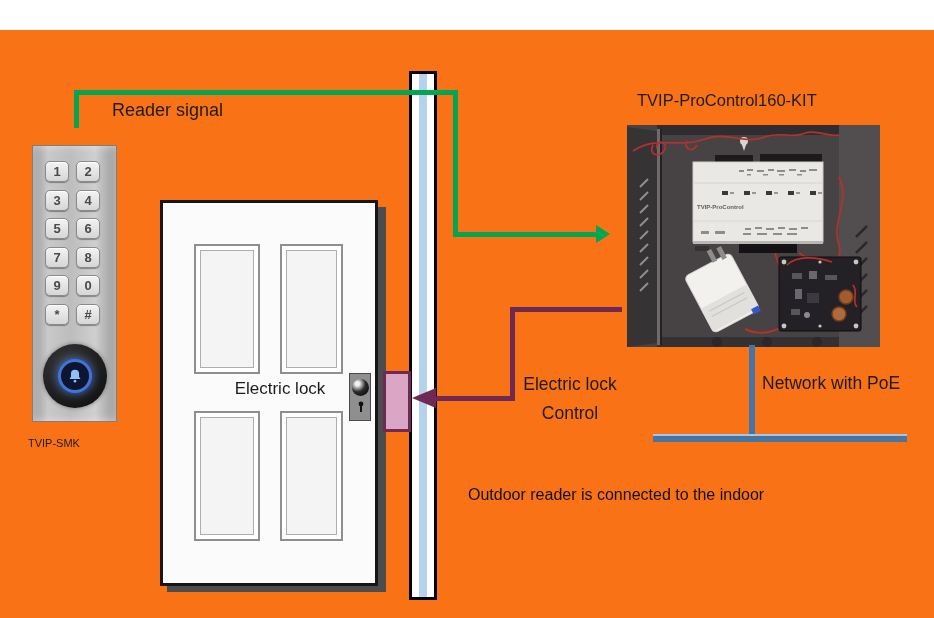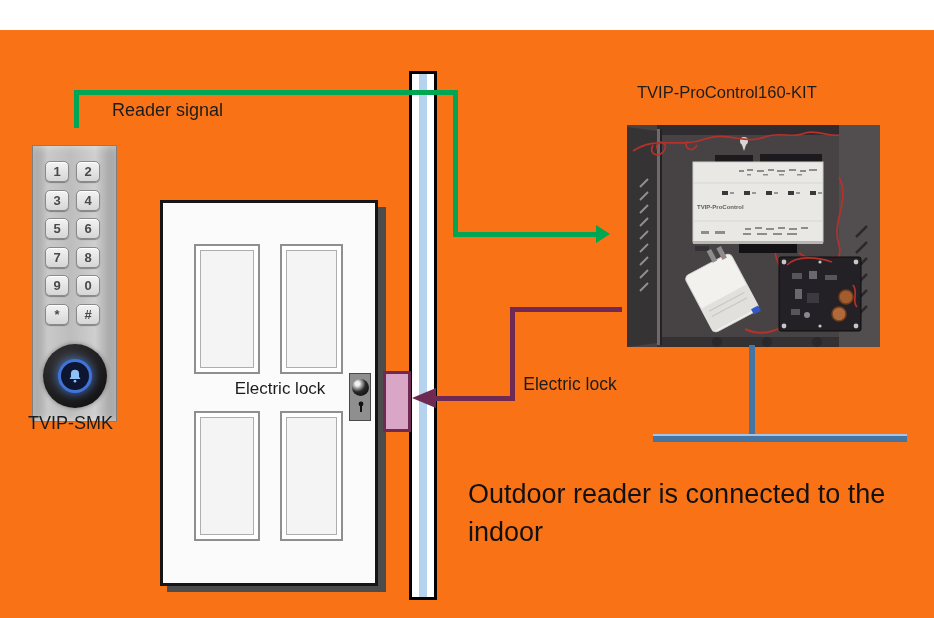--- a/index.html
+++ b/index.html
@@ -6,22 +6,22 @@
   html,body { background:#ffffff; }
   #canvas {
     position:relative; width:934px; height:604px; background:#f97316;
     font-family:"Liberation Sans", sans-serif; color:#1a1a1a; overflow:hidden;margin-top:30px;
   }
   .abs { position:absolute; }
 
   
   .lbl { position:absolute; white-space:nowrap; color:#1c1c1c; }
   #reader-signal-label { left:112px; top:70px;  font-size:18px; }
-  #keypad-label        { left:28px;  top:383px; font-size:18px; }
-  #controller-title    { left:637px; top:53px;  font-size:16.5px;text-align:right; }
+  #keypad-label        { left:28px;  top:407px; font-size:11px; }
+  #controller-title    { left:637px; top:61px;  font-size:16.5px;text-align:right; }
   #network-label       { left:762px; top:343px; font-size:17.5px; }
   #lockctl-label { left:505px; top:340px; width:130px; text-align:center;
                    font-size:17.5px; line-height:29px; white-space:nowrap; }
   #door-lock-label { left:220px; top:349px; width:120px; text-align:center; font-size:17px; }
 
   
   #keypad {
     left:32px; top:115px; width:85px; height:277px;
     background:linear-gradient(90deg,#9b9b9b,#c9c9c9 18%,#bdbdbd 45%,#cfcfcf 75%,#989898);
     border:1px solid #7e7e7e; box-shadow:inset 0 0 8px rgba(255,255,255,.5);
@@ -99,31 +99,33 @@
   #m-arrow { left:412px; top:358px; width:0; height:0; z-index:6; position:absolute;
     border-top:10px solid transparent; border-bottom:10px solid transparent; border-right:24px solid #6e2a52; }
   #b-v { left:749px; top:315px; width:6px; height:93px; background:#4674a3; z-index:4; }
   #b-h { left:653px; top:404px; width:254px; height:8px; background:#4674a3;
          border-top:2px solid #a9c4e0; z-index:4; }
 
   
   #controller-photo { left:627px; top:95px; width:253px; height:222px; }
 
   
-  #caption { left:468px; top:446px; width:460px; font-size:27px; line-height:37.8px; color:#111; }
+  #caption { left:468px; top:446px; width:460px; font-size:16px; line-height:37.8px; color:#111; }
 </style>
 </head>
 <body>
 
 <div id="canvas">
 
   <div class="lbl" id="reader-signal-label">Reader signal</div>
   <div class="lbl" id="controller-title">TVIP-ProControl160-KIT</div>
+  <div class="lbl" id="network-label">Network with PoE</div>
   <div class="lbl" id="lockctl-label">
     <div>Electric lock</div>
+    <div>Control</div>
   </div>
 
   <div class="abs" id="keypad">
     <div id="keypad-grid">
       <div class="key">1</div>
       <div class="key">2</div>
       <div class="key">3</div>
       <div class="key">4</div>
       <div class="key">5</div>
       <div class="key">6</div>

